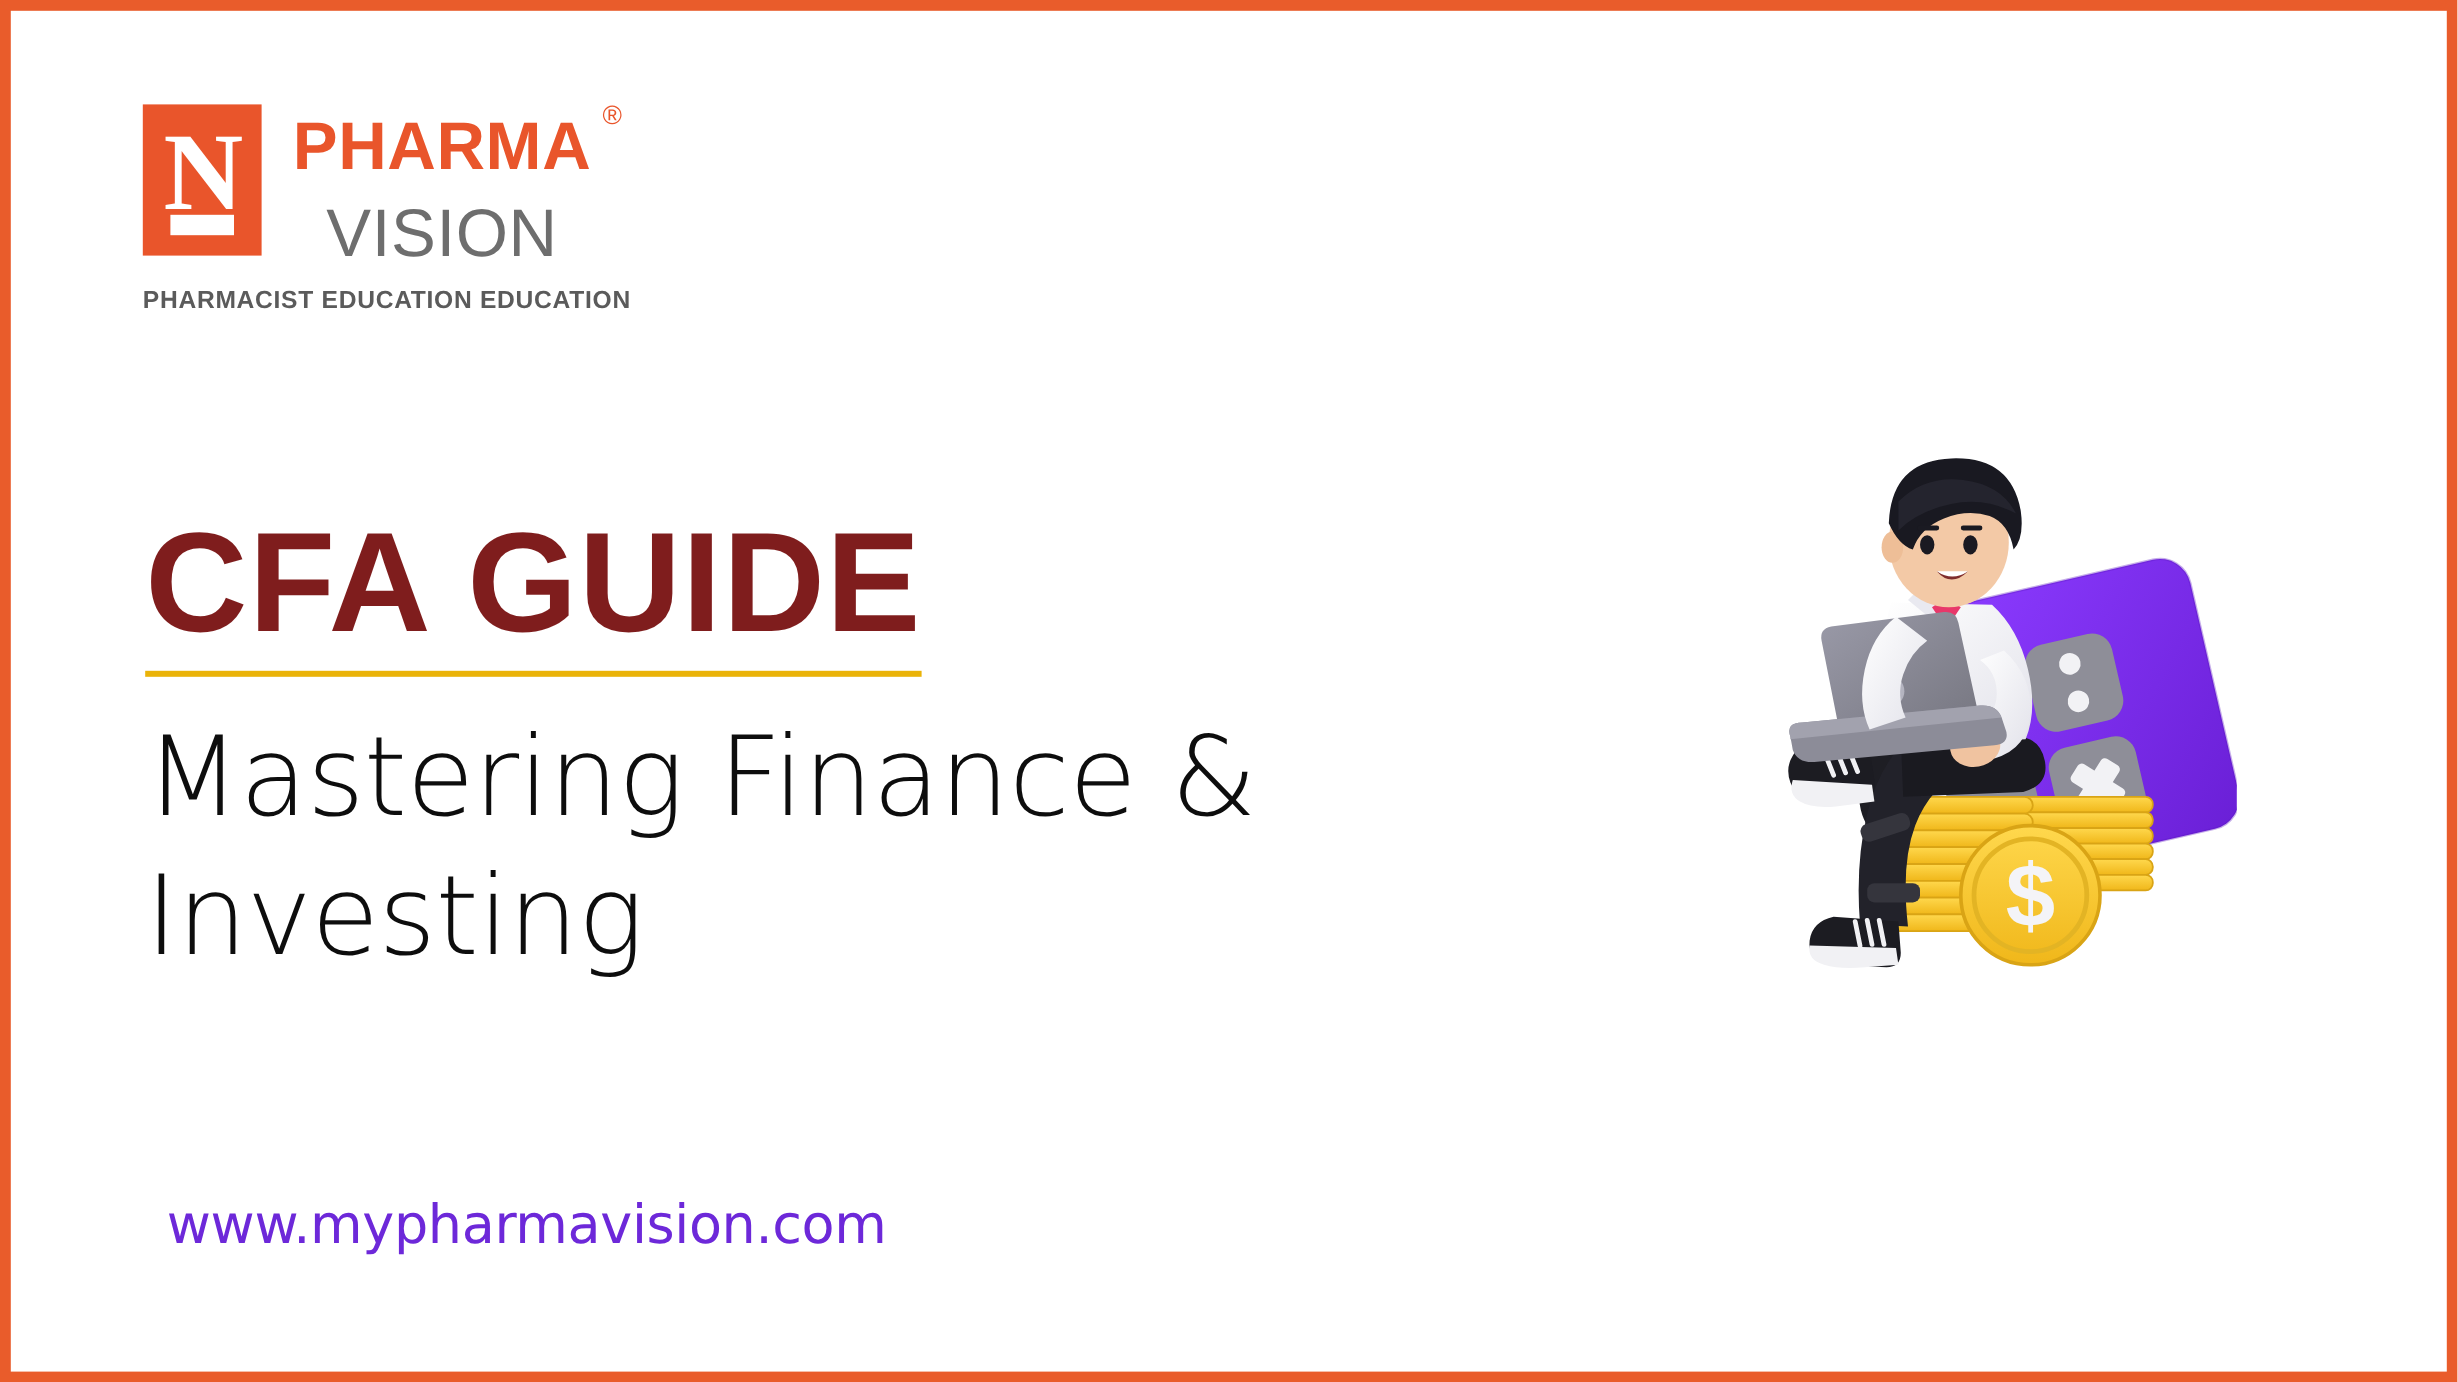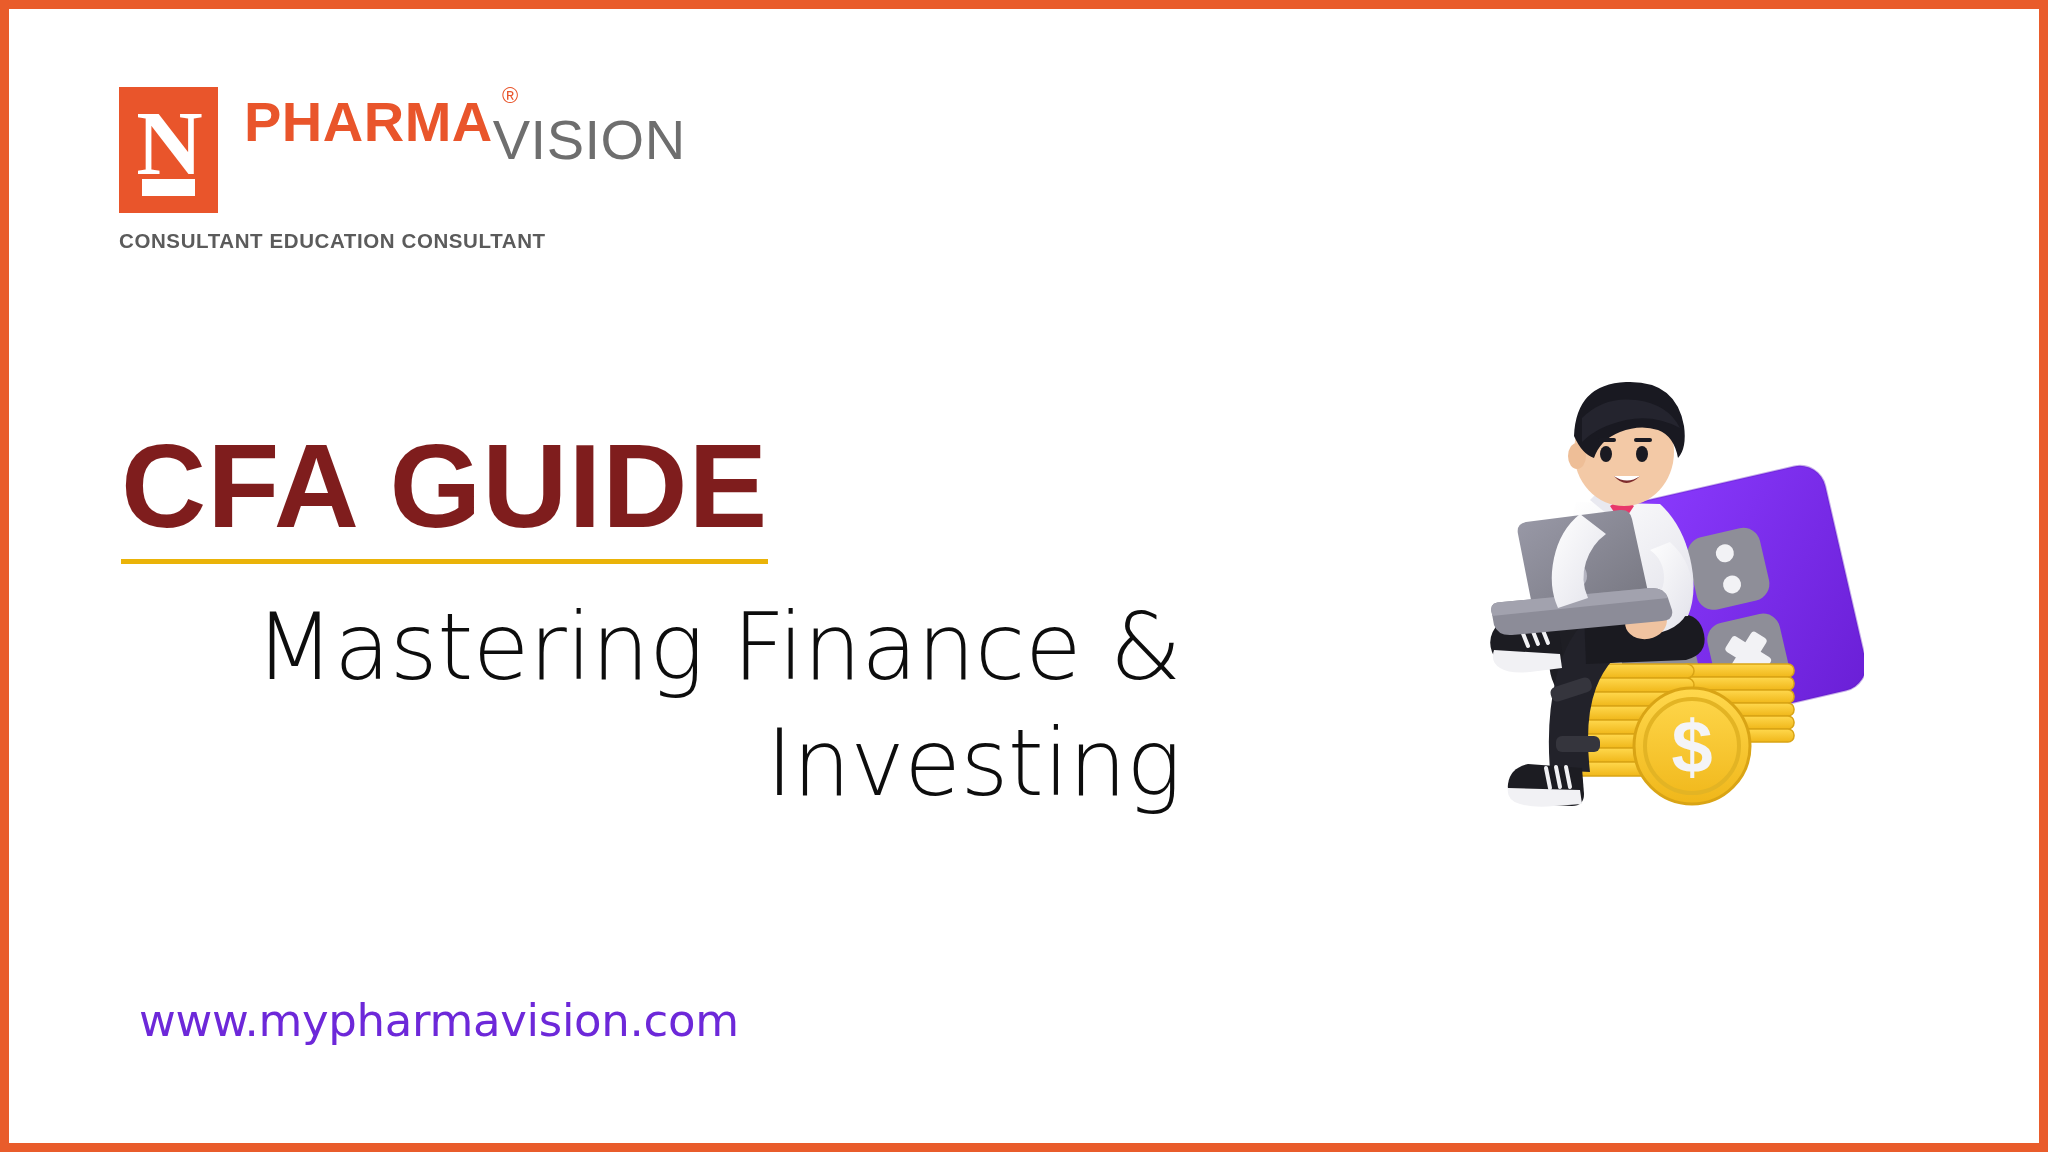--- a/index.html
+++ b/index.html
@@ -48,21 +48,21 @@
     position:absolute;
     left:23px; right:23px;
     bottom:17px;
     height:17px;
     background:#ffffff;
   }
 
   .logo-words {
     margin-left:26px;
     display:flex;
-    flex-direction:row;
+    flex-direction:column;
     padding-top:8px;
     text-align:center;
   }
   .word-pharma {
     position:relative;
     color:#E9552B;
     font-family:"Liberation Sans", sans-serif;
     font-weight:700;
     font-size:56px;
     line-height:54px;
@@ -113,21 +113,20 @@
   }
   .subheadline {
     margin-top:26px;
     color:#0D0D0D;
     font-family:"DejaVu Sans", sans-serif;
     font-weight:300;
     font-size:92px;
     line-height:116px;
     letter-spacing:-0.5px;
     max-width:1180px;
-    text-align:right;
   }
 
   
   .site-url {
     position:absolute;
     left:130px; top:985px;
     color:#6d28d9;
     font-family:"DejaVu Sans", sans-serif;
     font-weight:400;
     font-size:45px;
@@ -156,21 +155,21 @@
       </div>
 
       <div class="logo-words">
         <div class="word-pharma">
           <span>PHARMA</span><span class="reg">®</span>
         </div>
         <div class="word-vision">VISION</div>
       </div>
 
     </div>
-    <div class="logo-tagline">CONSULTANT EDUCATION CONSULTANT</div>
+    <div class="logo-tagline">PHARMACIST EDUCATION EDUCATION</div>
   </div>
 
   <div class="headline-wrap">
     <div class="headline">CFA GUIDE</div>
     <div class="subheadline">Mastering Finance &amp; Investing</div>
   </div>
 
   <div class="site-url">www.mypharmavision.com</div>
 
   <div class="illustration">

